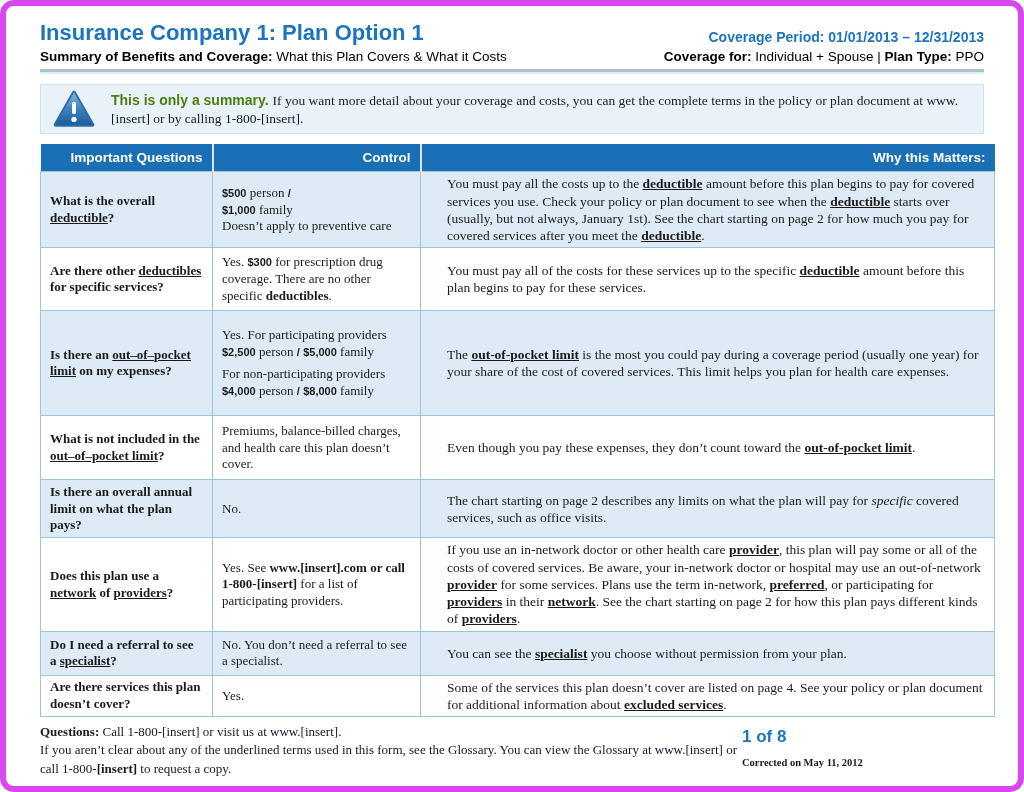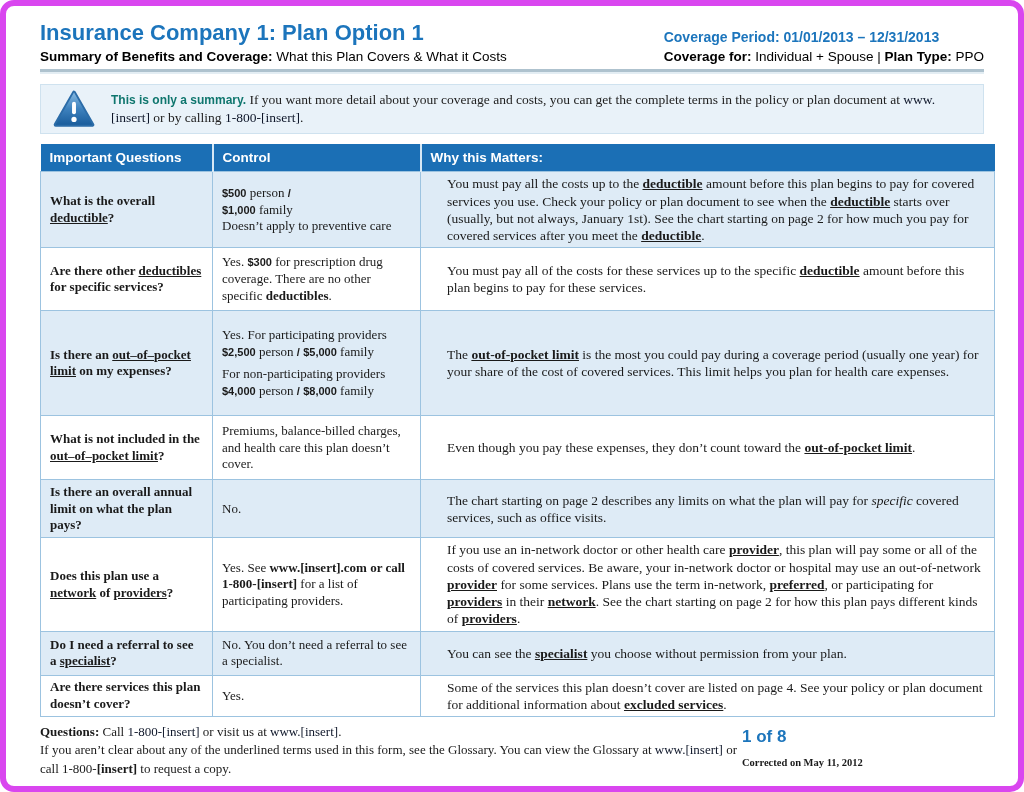--- a/index.html
+++ b/index.html
@@ -10,46 +10,46 @@
     font-family:"Liberation Serif",serif;color:#1a1a1a;
     padding-top:14px;
   }
   
   .header{display:flex;justify-content:space-between;align-items:flex-end;padding:0 34px;}
   .title{
     font-family:"Liberation Sans",sans-serif;font-weight:bold;
     font-size:22px;color:#1C75BC;margin:0;line-height:1.15;
   }
   .subtitle{font-family:"Liberation Sans",sans-serif;font-size:13.5px;color:#000;margin-top:4px;}
-  .hdr-right{}
+  .hdr-right{text-align:right;}
   .coverage-period{font-family:"Liberation Sans",sans-serif;font-weight:bold;font-size:14px;color:#1C75BC;}
   .coverage-for{font-family:"Liberation Sans",sans-serif;font-size:13.5px;margin-top:4px;color:#000;}
   .rule{margin:5px 34px 10px 34px;height:3px;background:#AEC2CE;border-bottom:2px solid #E3EDF3;}
   
   .banner{
     margin:0 34px 10px 34px;background:#E9F2F9;border:1px solid #CByy;
     border:1px solid #CFE2EF;display:flex;align-items:center;gap:16px;padding:4px 12px;min-height:40px;
   }
   .warn{flex:0 0 auto;display:inline-flex;}
   .banner-text{font-size:13.5px;line-height:1.35;color:#222;}
   
   .seg-bold{font-weight:bold;}
   .seg-term{font-weight:bold;text-decoration:underline;}
   .seg-qterm{text-decoration:underline;}
   .seg-italic{font-style:italic;}
   .seg-gray{color:#0f172a;}
   .seg-amount{font-family:Liberation Sans, sans-serif;font-weight:bold;font-size:11px;}
-  .seg-banner-title{font-family:"Liberation Sans",sans-serif;font-weight:bold;font-size:12px;color:#0f766e;}
+  .seg-banner-title{font-family:"Liberation Sans",sans-serif;font-weight:bold;font-size:14px;color:#4d7c0f;}
   .pgap{display:block;height:6px;}
   
   .qtable{margin:0 34px;width:954px;border-collapse:collapse;table-layout:fixed;}
   .col-q{width:172px;}.col-a{width:208px;}.col-m{width:574px;}
   .qtable th{
     background:#1B6FB5;color:#fff;font-family:"Liberation Sans",sans-serif;
-    font-weight:bold;font-size:13.5px;text-align:left;padding:4px 9px;
+    font-weight:bold;font-size:13.5px;text-align:right;padding:4px 9px;
     border-bottom:1px solid #9CC3E0;height:19px;
   }
   .qtable th + th{border-left:2px solid #D6E8F5;}
   .qtable td{
     border:1px solid #9CC3E0;padding:3px 9px;vertical-align:middle;
     font-size:13px;line-height:1.28;background:#fff;
   }
   .qtable tr.shaded td{background:#DEEBF6;}
   td.cell-q{font-weight:bold;}
   td.cell-m{font-size:13.5px;padding-left:26px;}

